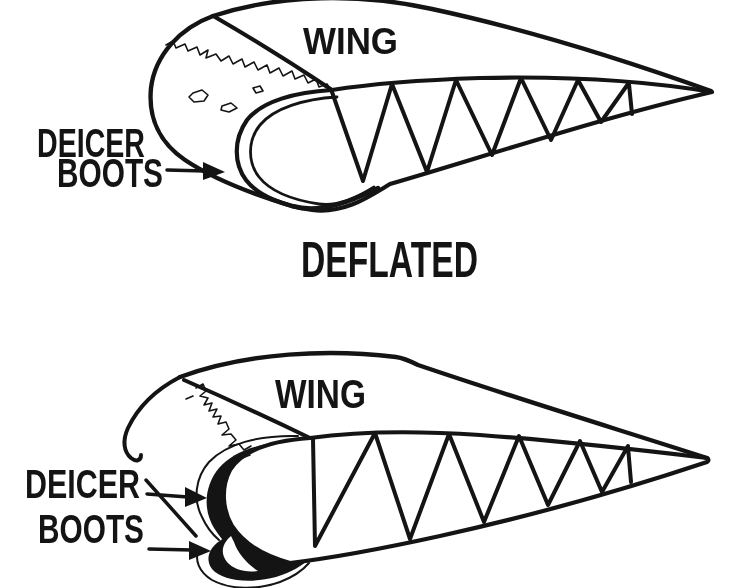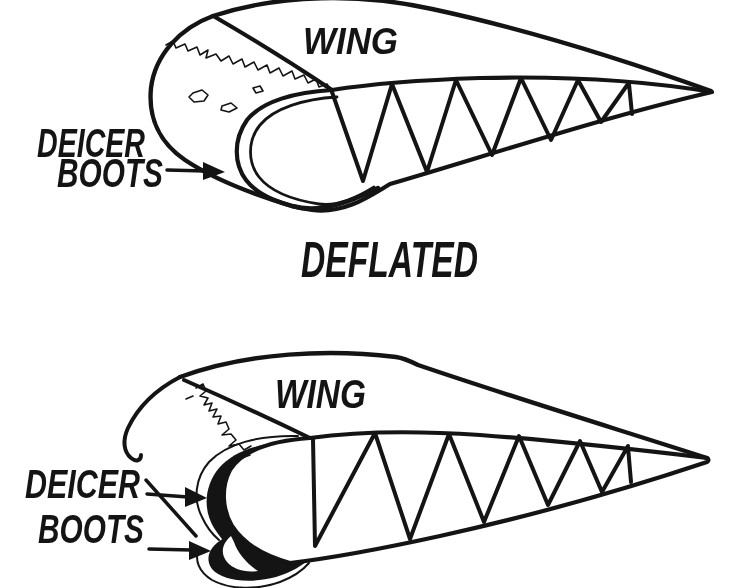--- a/index.html
+++ b/index.html
@@ -1,16 +1,16 @@
 <!DOCTYPE html>
 <html><head>
 <meta charset="utf-8">
 <style>
   html,body{margin:0;padding:0;background:#fff;}
-  .canvas{position:relative;width:740px;height:588px;background:#fff;overflow:hidden;font-style:italic;}
+  .canvas{position:relative;width:740px;height:588px;background:#fff;overflow:hidden;}
   svg{display:block;}
   .ln{stroke:#141414;fill:none;stroke-linecap:round;stroke-linejoin:round;}
   .w45{stroke-width:4.4;}
   .w4{stroke-width:4;}
   .w35{stroke-width:3.5;}
   .w28{stroke-width:2.8;}
   .w2{stroke-width:2;}
   .w16{stroke-width:1.6;}
   .ink{fill:#141414;stroke:none;}
   .paper{fill:#ffffff;stroke:none;}

